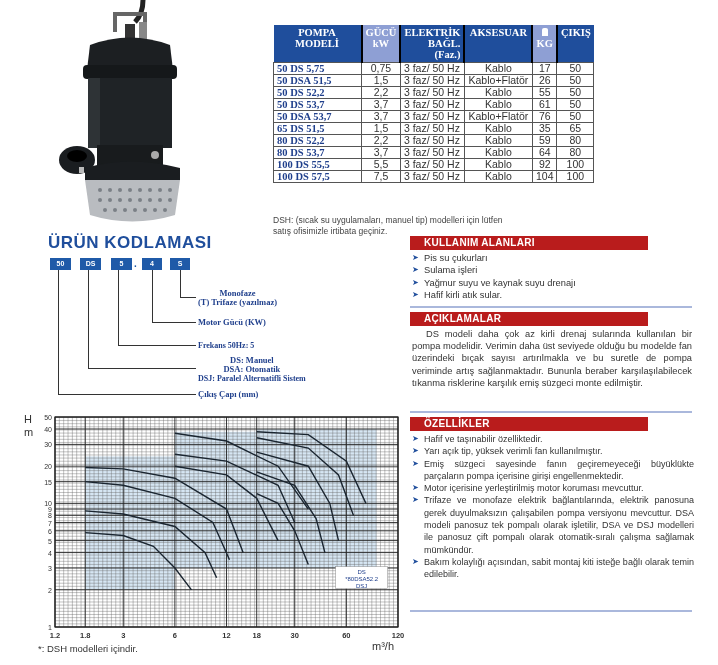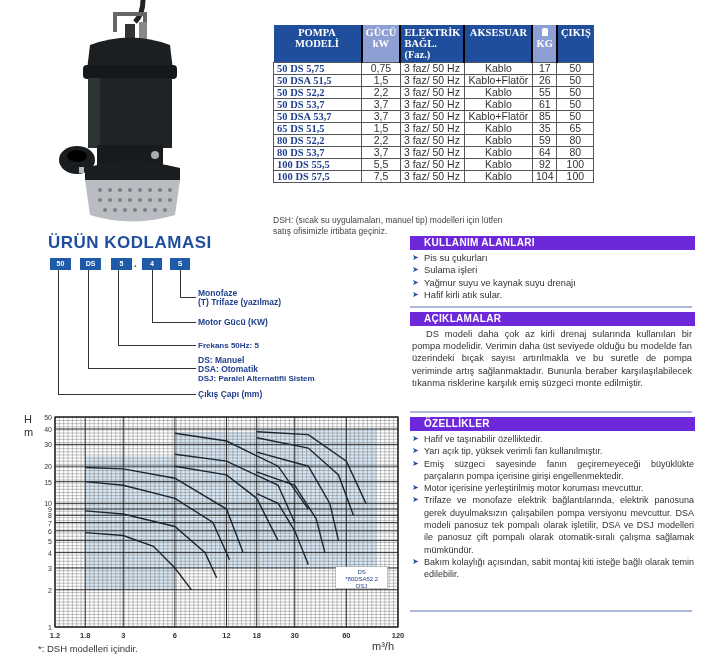--- a/index.html
+++ b/index.html
@@ -24,24 +24,24 @@
   .note { position: absolute; left: 273px; top: 215px; font-size: 8.5px; line-height: 11px; color: #444; width: 240px; }
 
   
   .coding-title { position: absolute; left: 48px; top: 233px; font-size: 17px; font-weight: bold; color: #1f4e9c;
                   letter-spacing: 0.5px; }
   .code-box { position: absolute; top: 258px; height: 12px; background: #1f5aa8; color: #fff; font-size: 7px;
               font-weight: bold; text-align: center; line-height: 12px; }
   .code-dot { position: absolute; top: 258px; font-size: 10px; color: #1f5aa8; font-weight: bold; }
   .code-line { position: absolute; background: #333; }
   .code-label { position: absolute; font-size: 8.5px; font-weight: bold; color: #1f3f8c; line-height: 9px;
-                font-family: Liberation Sans, sans-serif; }
+                font-family: Liberation Serif, serif; text-align: center; }
 
   
-  .section-header { position: absolute; left: 410px; width: 285px; height: 14px; background: #6d28d9; color: #ffffff;
+  .section-header { position: absolute; left: 410px; width: 238px; height: 14px; background: #b91c1c; color: #ffffff;
                     font-size: 10px; font-weight: bold; padding-left: 14px; line-height: 14px; letter-spacing: 0.3px; }
   .bullets { position: absolute; left: 412px; width: 282px; font-size: 9.3px; color: #333; line-height: 12.3px; }
   .bullets li { list-style: none; position: relative; padding-left: 12px; text-align: justify; }
   .bullets li::before { content: "\27A4"; position: absolute; left: 0; color: #1f4e9c; font-size: 8px; }
   .para { position: absolute; left: 412px; width: 280px; font-size: 9.3px; color: #333; line-height: 12.2px;
           text-align: justify; text-indent: 14px; }
   .divider { position: absolute; left: 410px; width: 282px; height: 2px; background: #aab8dc; }
 
   
   .chart { position: absolute; left: 20px; top: 405px; width: 390px; height: 260px; }
@@ -97,21 +97,21 @@
         <circle cx="110" cy="210" r="2"></circle>
     </g>
   </svg>
 </div>
 
 <table class="spec-table">
   <thead>
     <tr>
       <th style="width:88px"><span>POMPA</span><br><span>MODELİ</span></th>
       <th class="alt" style="width:36px"><span>GÜCÜ</span><br><span>kW</span></th>
-      <th style="width:57px;text-align:left"><span>ELEKTRİK</span><br><span>BAĞL. (Faz.)</span></th>
+      <th style="width:57px;text-align:right"><span>ELEKTRİK</span><br><span>BAĞL. (Faz.)</span></th>
       <th style="width:68px"><span>AKSESUAR</span></th>
       <th class="alt" style="width:24px"><span style="display:inline-block;width:6px;height:8px;background:#fff;border-radius:2px 2px 0 0;"></span><br><span>KG</span></th>
       <th style="width:34px"><span>ÇIKIŞ</span></th>
     </tr>
   </thead>
   <tbody id="table-body">
       <tr>
         <td class="model">50 DS 5,75</td>
         <td class="power">0,75</td>
         <td class="elec">3 faz/ 50 Hz</td>
@@ -141,21 +141,21 @@
         <td class="elec">3 faz/ 50 Hz</td>
         <td>Kablo</td>
         <td>61</td>
         <td>50</td>
       </tr>
       <tr>
         <td class="model">50 DSA 53,7</td>
         <td class="power">3,7</td>
         <td class="elec">3 faz/ 50 Hz</td>
         <td>Kablo+Flatör</td>
-        <td>85</td>
+        <td>76</td>
         <td>50</td>
       </tr>
       <tr>
         <td class="model">65 DS 51,5</td>
         <td class="power">1,5</td>
         <td class="elec">3 faz/ 50 Hz</td>
         <td>Kablo</td>
         <td>35</td>
         <td>65</td>
       </tr>

